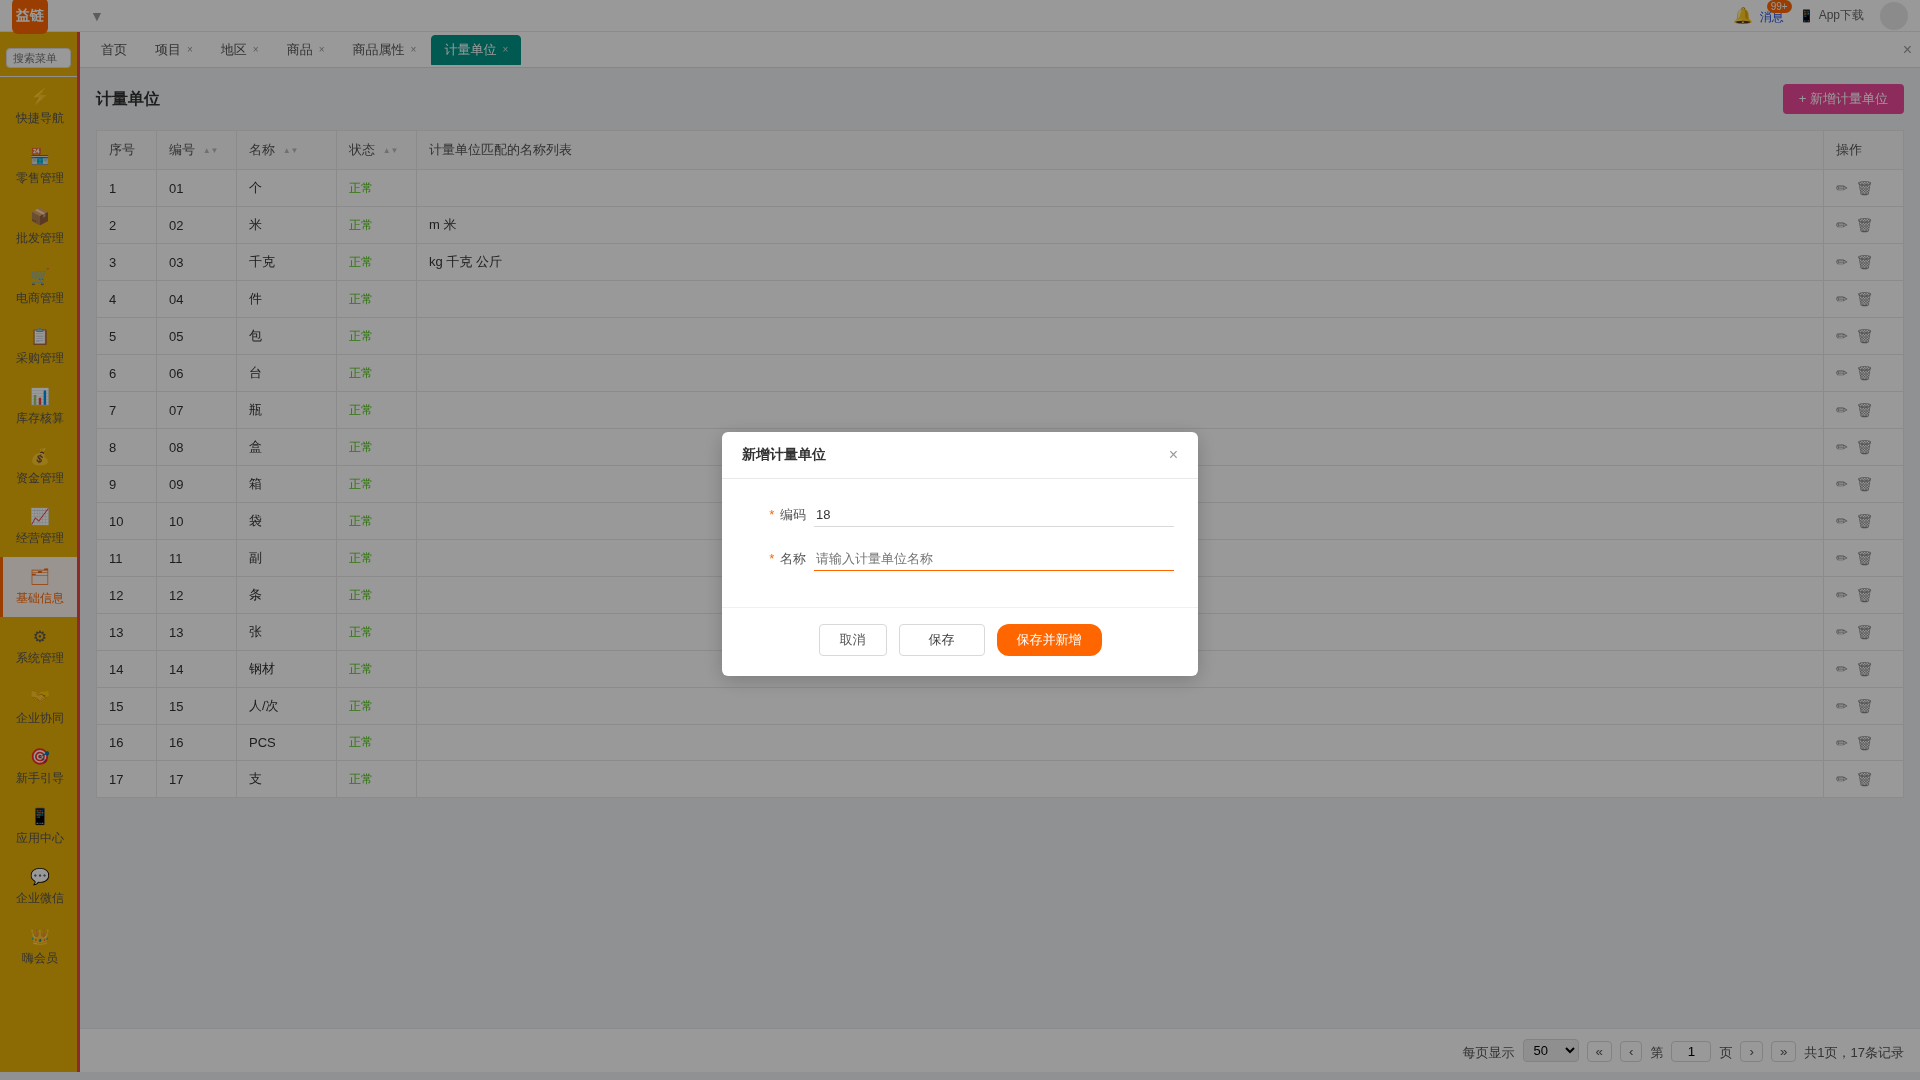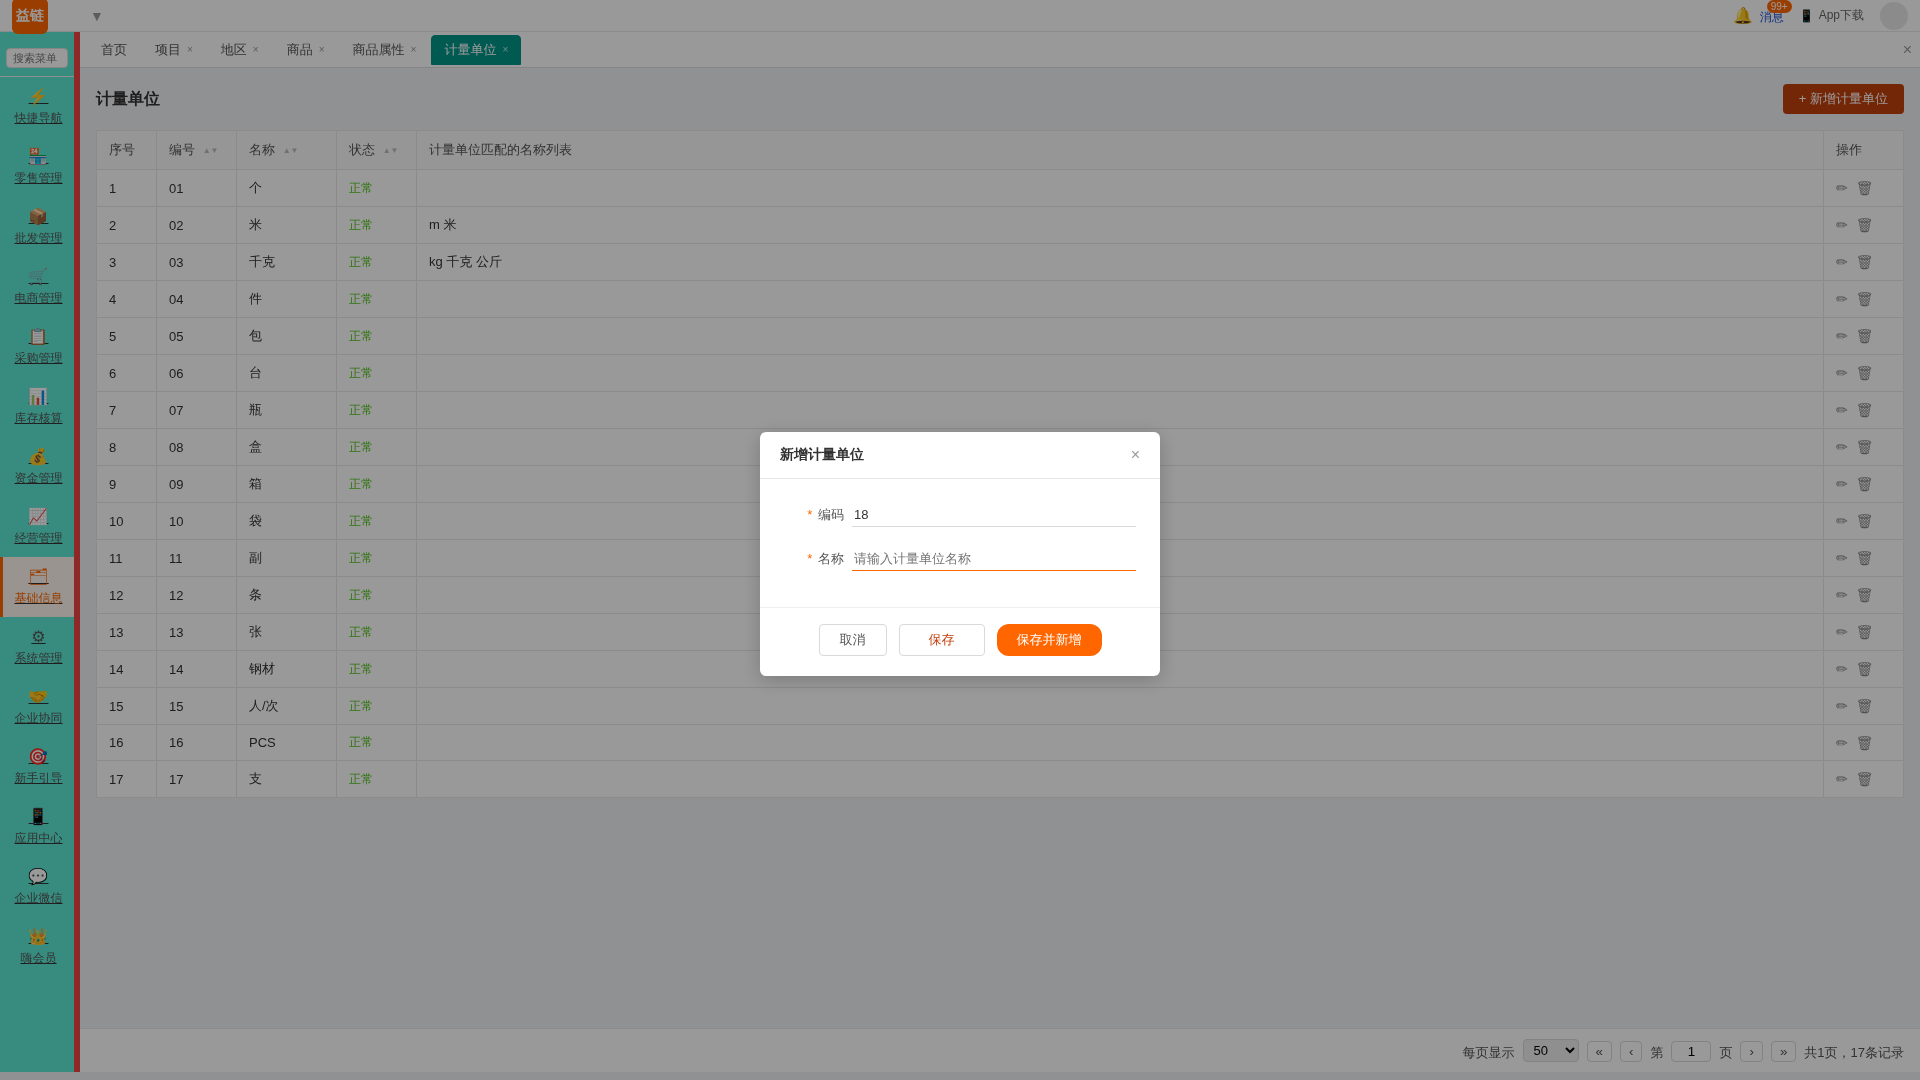--- a/index.html
+++ b/index.html
@@ -82,26 +82,25 @@
 
     
     .layout {
       display: flex;
       height: calc(1080px - 40px);
     }
 
     
     .sidebar {
       width: 80px;
-      background: #5eead4;
-      border-right: 6px solid #ef4444;
+      background: #eab308;
+      border-right: 3px solid #ef4444;
       display: flex;
       flex-direction: column;
       padding: 8px 0;
-      text-decoration: underline;
     }
     .sidebar-item {
       display: flex;
       flex-direction: column;
       align-items: center;
       padding: 10px 4px;
       cursor: pointer;
       color: #555;
       font-size: 12px;
       gap: 4px;
@@ -187,21 +186,21 @@
       align-items: center;
       justify-content: space-between;
       margin-bottom: 16px;
     }
     .page-title {
       font-size: 16px;
       font-weight: bold;
       color: #333;
     }
     .add-btn {
-      background: #c2410c;
+      background: #ec4899;
       color: #fff;
       border: none;
       padding: 6px 16px;
       border-radius: 4px;
       cursor: pointer;
       font-size: 13px;
     }
 
     
     .data-table {
@@ -290,21 +289,21 @@
       z-index: 100;
       display: flex;
       align-items: center;
       justify-content: center;
     }
 
     
     .dialog {
       background: #fff;
       border-radius: 6px;
-      width: 400px;
+      width: 476px;
       box-shadow: 0 4px 20px rgba(0,0,0,0.2);
       overflow: hidden;
       margin-top: 28px;
     }
     .dialog-header {
       display: flex;
       align-items: center;
       justify-content: space-between;
       padding: 14px 20px;
       border-bottom: 1px solid #e8e8e8;
@@ -368,21 +367,21 @@
       font-size: 13px;
       color: #555;
     }
     .btn-save {
       border: 1px solid #d9d9d9;
       background: #fff;
       padding: 6px 29px;
       border-radius: 4px;
       cursor: pointer;
       font-size: 13px;
-      color: #c2410c;
+      color: #404040;
     }
     .btn-save-new {
       background: #f60;
       color: #fff;
       border: none;
       padding: 6px 20px;
       border-radius: 12px;
       cursor: pointer;
       font-size: 13px;
     }

